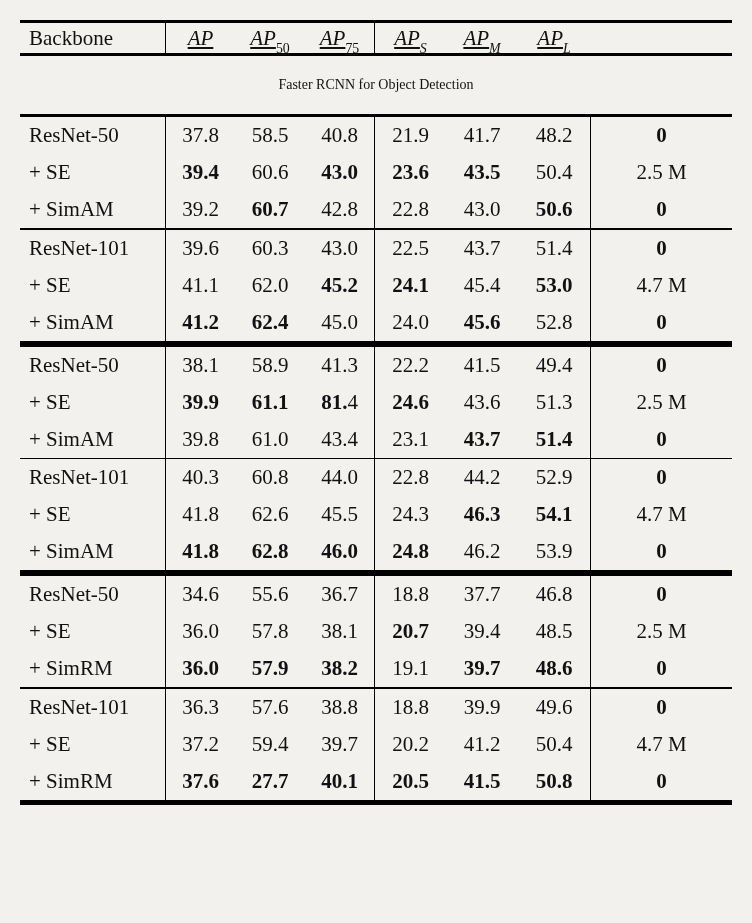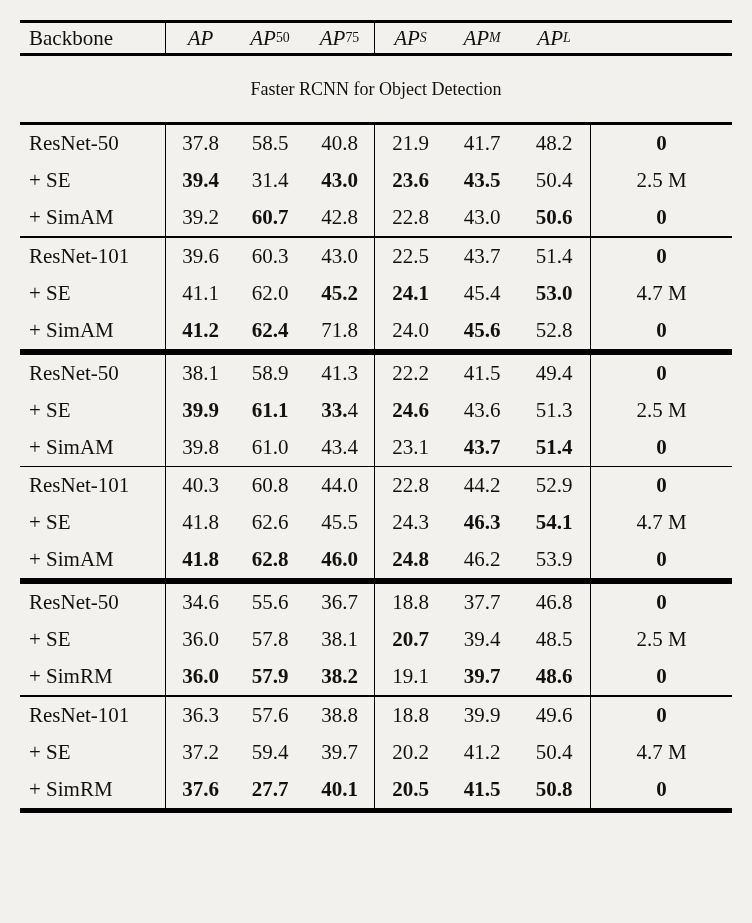--- a/index.html
+++ b/index.html
@@ -29,29 +29,29 @@
     text-align:center;
     font-size:21px;
     line-height:1;
     height:100%;
     display:flex;align-items:center;justify-content:center;
     white-space:nowrap;
   }
   .cell.backbone{justify-content:flex-start;padding-left:9px;text-align:left;}
   .cell.vl{border-left:1.5px solid #000;}
   .section-title{
-    height:66px;
+    height:58px;
     display:flex;align-items:center;justify-content:center;
-    font-size:18px;
+    font-size:14px;
   }
   .b{font-weight:700;}
   .mi{font-style:italic;}
   sub{font-size:0.66em;line-height:0;}
   sub.it{font-style:italic;}
-  .hdr-label{display:inline-flex;align-items:center;}
+  .hdr-label{display:inline-flex;align-items:flex-end;text-decoration:underline;}
 </style>
 </head>
 <body>
 
 <div class="table-wrap">
 
   <div class="rule top"></div>
 
   <div class="row header-row">
     <div class="cell backbone">
@@ -122,21 +122,21 @@
         <div class="cell num vl">
           <span class="b">0</span>
         </div>
       </div>
       <div class="row data-row">
         <div class="cell backbone">+ SE</div>
         <div class="cell num vl">
           <span class="b">39.4</span>
         </div>
         <div class="cell num">
-          <span>31.4</span>
+          <span>60.6</span>
         </div>
         <div class="cell num">
           <span class="b">43.0</span>
         </div>
         <div class="cell num vl">
           <span class="b">23.6</span>
         </div>
         <div class="cell num">
           <span class="b">43.5</span>
         </div>
@@ -222,21 +222,21 @@
       </div>
       <div class="row data-row">
         <div class="cell backbone">+ SimAM</div>
         <div class="cell num vl">
           <span class="b">41.2</span>
         </div>
         <div class="cell num">
           <span class="b">62.4</span>
         </div>
         <div class="cell num">
-          <span>71.8</span>
+          <span>45.0</span>
         </div>
         <div class="cell num vl">
           <span>24.0</span>
         </div>
         <div class="cell num">
           <span class="b">45.6</span>
         </div>
         <div class="cell num">
           <span>52.8</span>
         </div>
@@ -272,21 +272,21 @@
       </div>
       <div class="row data-row">
         <div class="cell backbone">+ SE</div>
         <div class="cell num vl">
           <span class="b">39.9</span>
         </div>
         <div class="cell num">
           <span class="b">61.1</span>
         </div>
         <div class="cell num">
-          <span class="b">33.</span>
+          <span class="b">81.</span>
           <span>4</span>
         </div>
         <div class="cell num vl">
           <span class="b">24.6</span>
         </div>
         <div class="cell num">
           <span>43.6</span>
         </div>
         <div class="cell num">
           <span>51.3</span>

